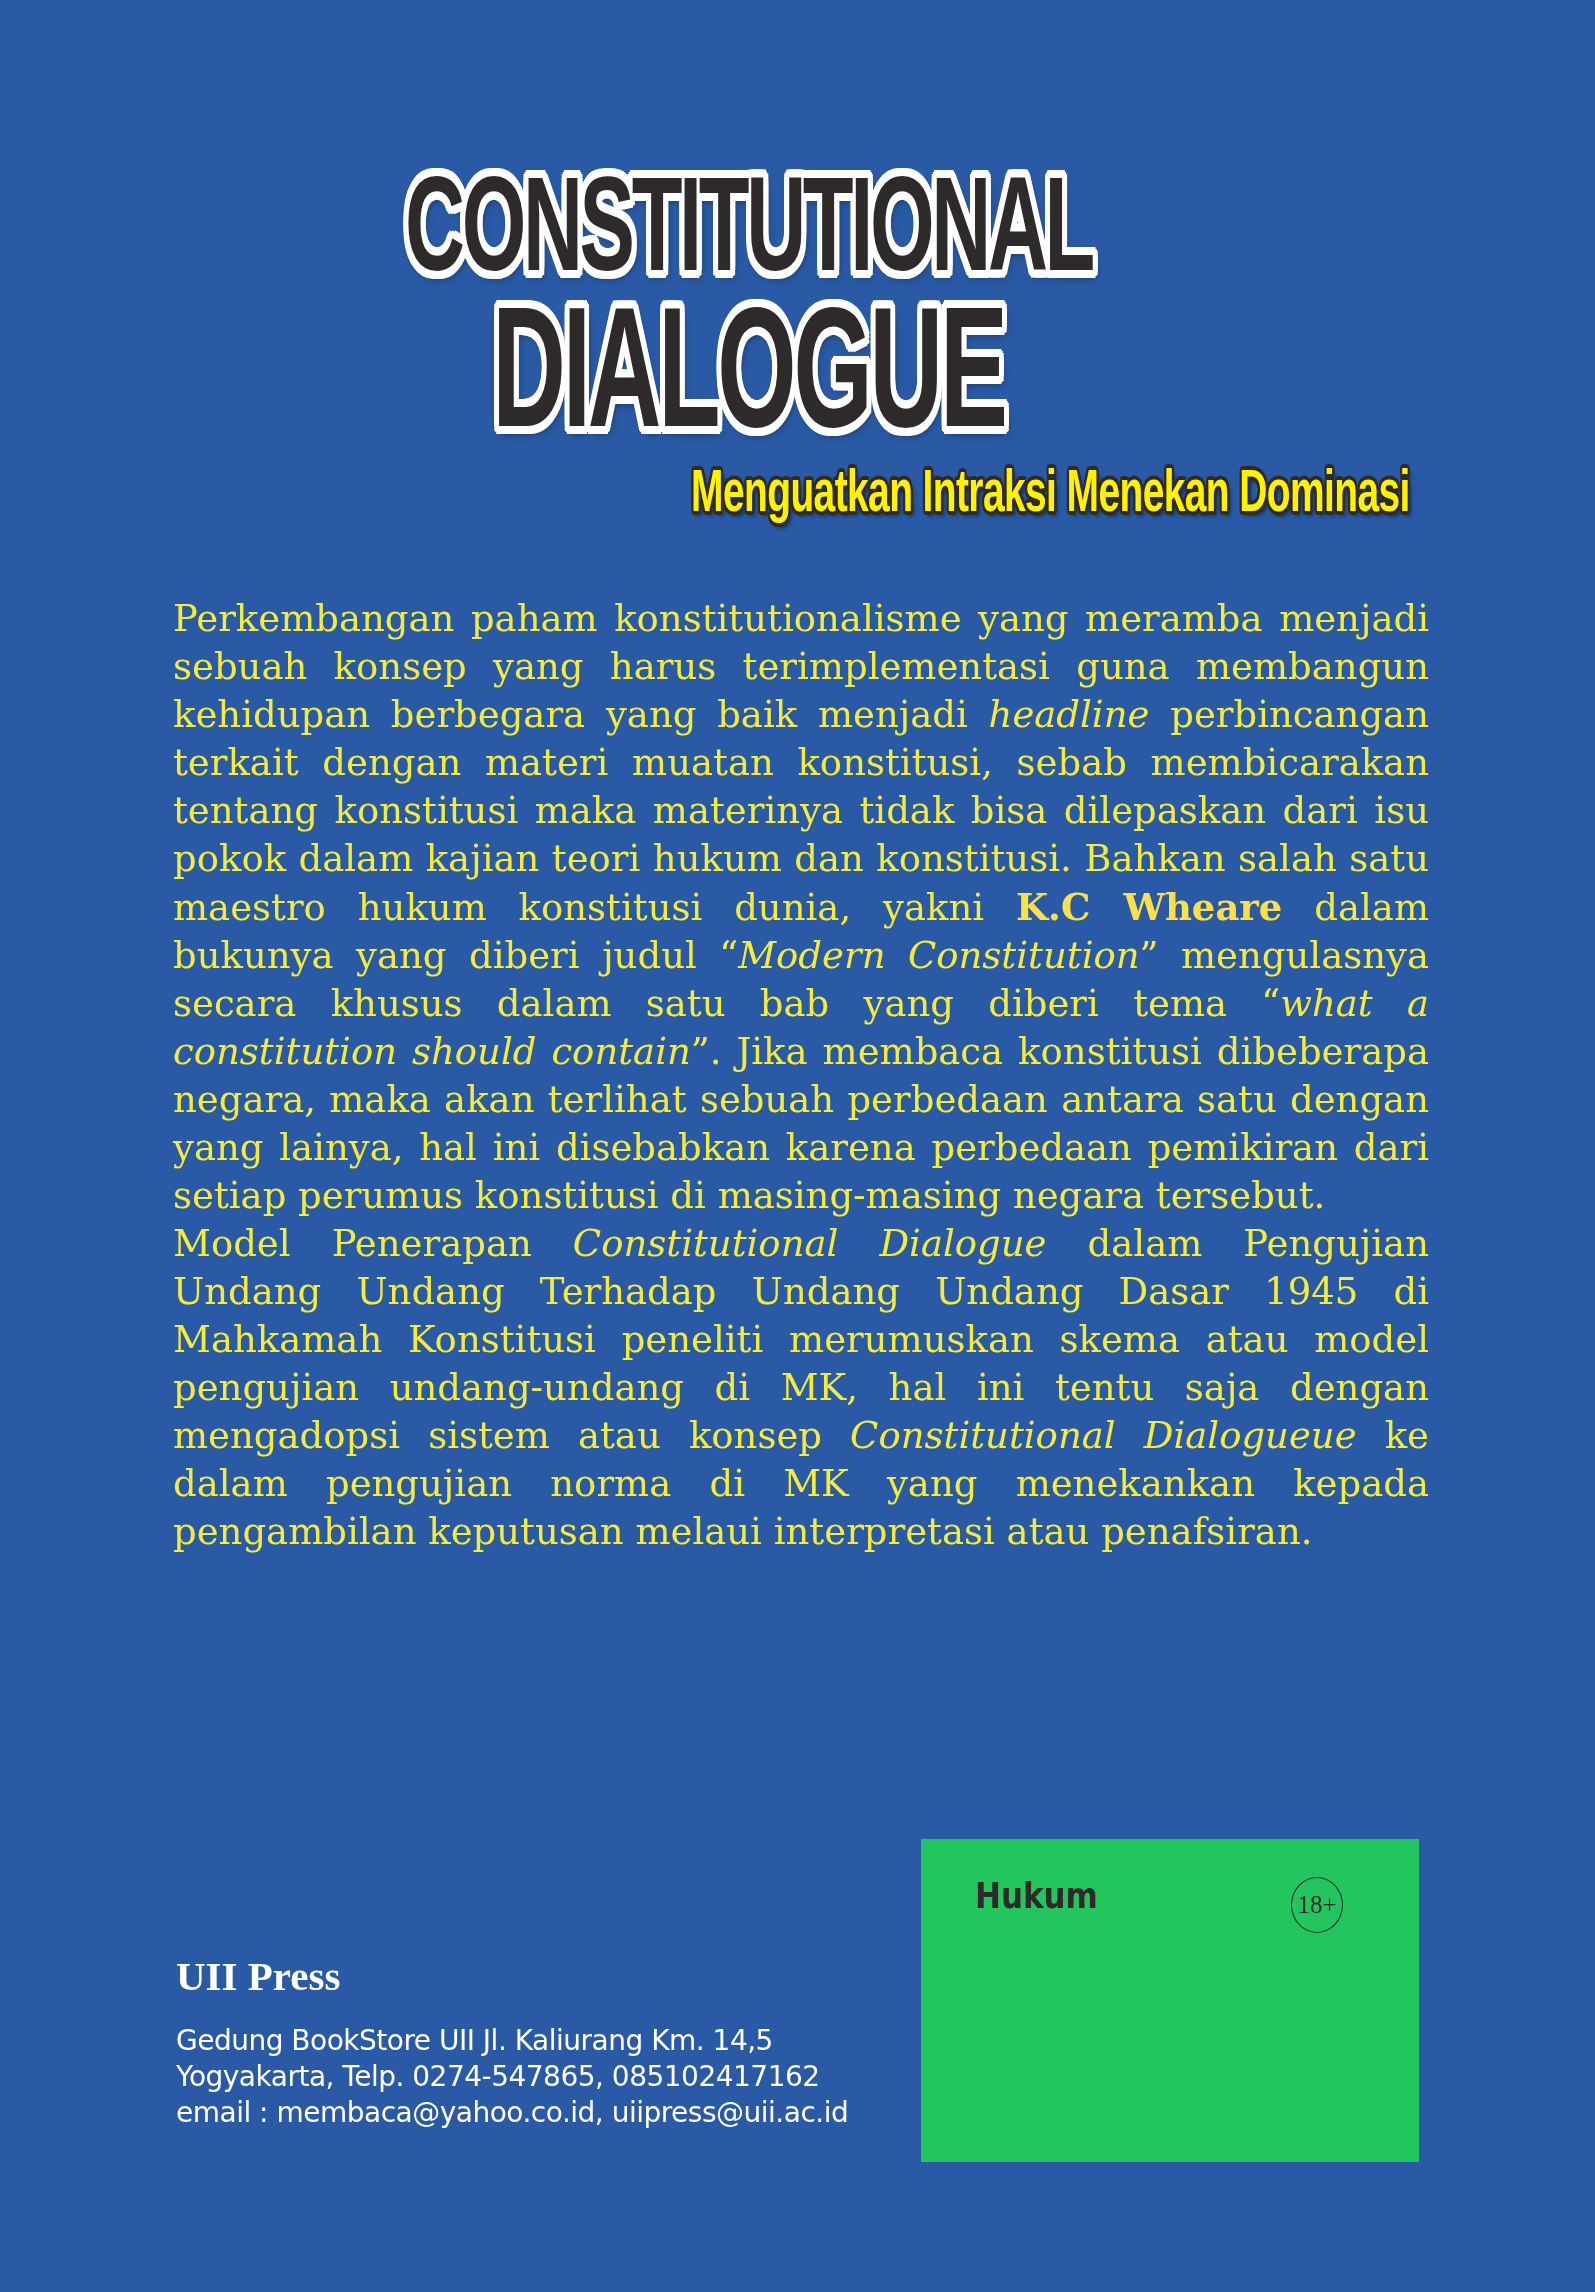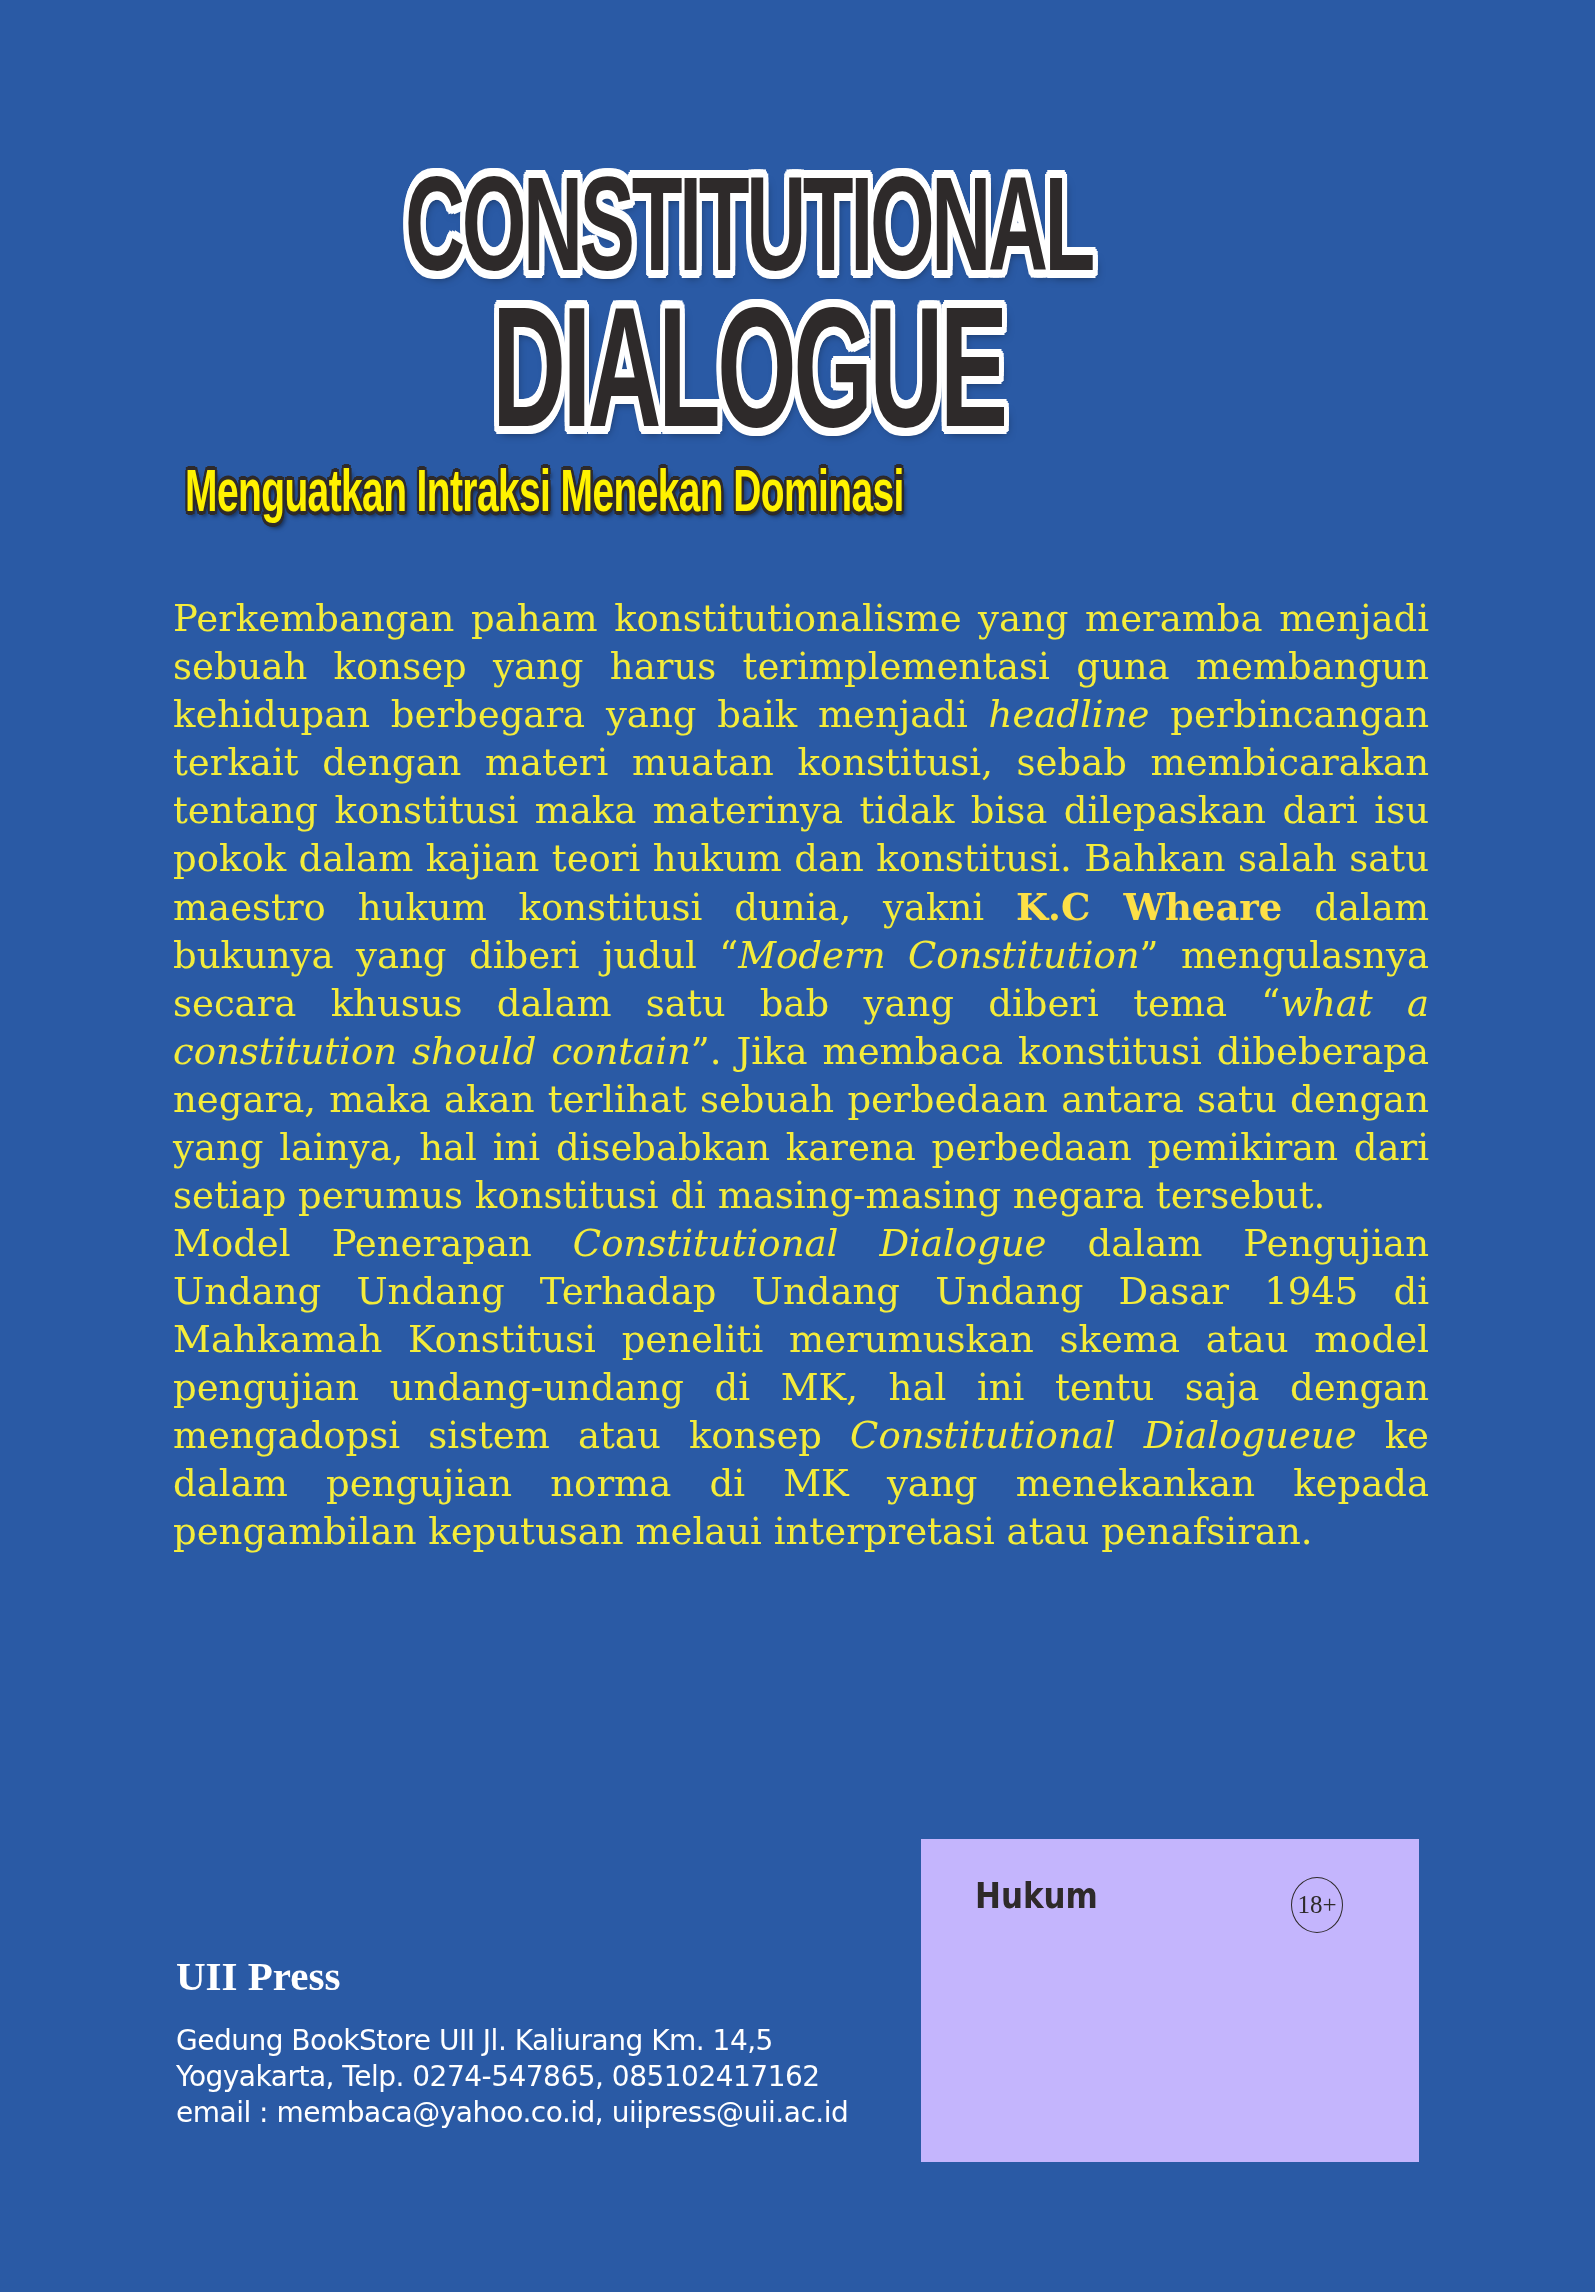--- a/index.html
+++ b/index.html
@@ -48,21 +48,21 @@
       line-height: 152px;
       letter-spacing: -5.4px;
       transform: scaleX(0.6);
       margin-top: 0px;
     }
     .subtitle {
       position: absolute;
       left: 0;
       top: 457px;
       width: 1595px;
-      text-align: left;
+      text-align: right;
     }
     .subtitle span {
       display: inline-block;
       font-family: "Liberation Sans", sans-serif;
       font-weight: 700;
       font-size: 59px;
       color: #fff200;
       transform: scaleX(0.66);
       letter-spacing: -0.9px;
       text-shadow:
@@ -110,21 +110,21 @@
       font-size: 28px;
       line-height: 36px;
       letter-spacing: -0.5px;
     }
     .price-box {
       position: absolute;
       left: 921px;
       top: 1839px;
       width: 498px;
       height: 323px;
-      background: #c4b5fd;
+      background: #22c55e;
     }
     .category {
       position: absolute;
       left: 54px;
       top: 36px;
       font-family: "DejaVu Sans", sans-serif;
       font-weight: 700;
       font-size: 36px;
       color: #2e2a2a;
       transform: scaleX(0.86);

